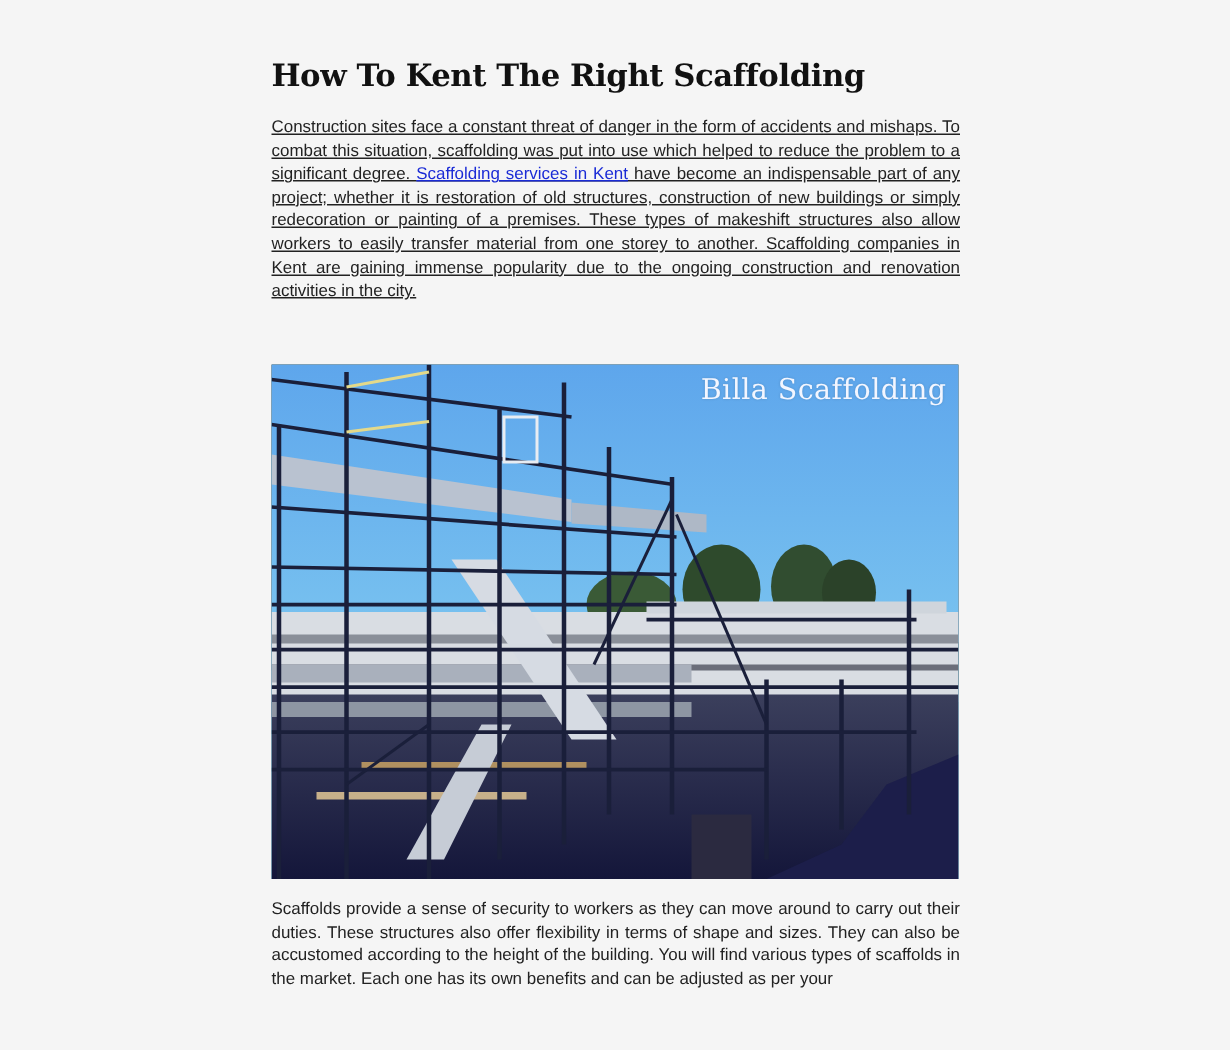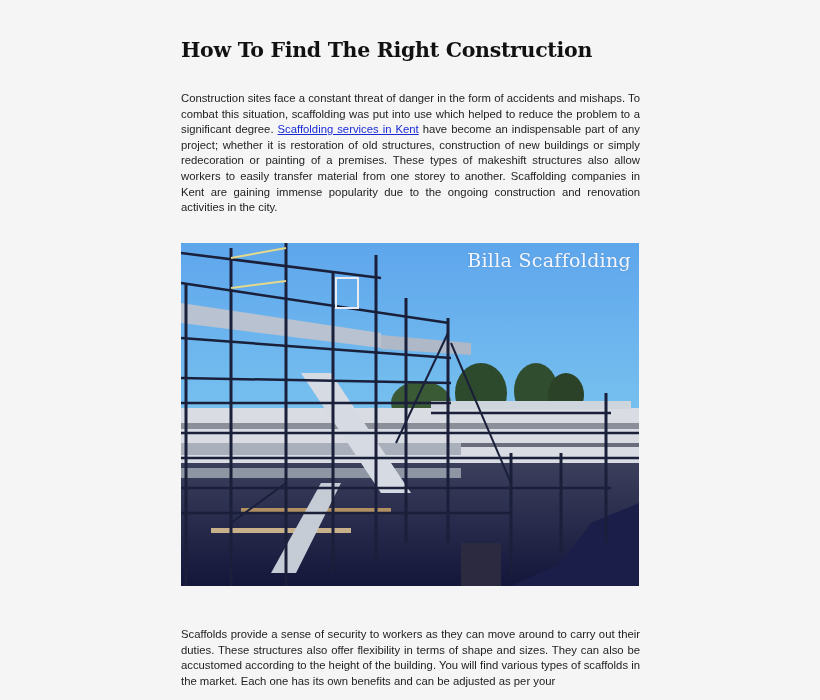--- a/index.html
+++ b/index.html
@@ -30,21 +30,22 @@
   }
   .para {
     font-family: "Liberation Sans", sans-serif;
     font-size: 11.3px;
     line-height: 15.6px;
     color: #222222;
     text-align: justify;
     margin: 0;
   }
   .para.first {
-    margin-top: 26px;
+    margin-top: 13px;
+    text-decoration: underline;
   }
   .para a {
     color: #1a2bd6;
     text-decoration: underline;
   }
   .photo {
     position: absolute;
     left: 181px;
     top: 243px;
     width: 458px;
@@ -64,29 +65,28 @@
     font-size: 19px;
     color: #f3f6ff;
     letter-spacing: 0.3px;
     text-shadow: 0 0 2px rgba(0,0,0,0.15);
   }
   .para2 {
     position: absolute;
     left: 181px;
     top: 599px;
     width: 459px;
-    margin-top: 28px;
   }
 </style>
 </head>
 <body>
 
 <div class="page">
   <h1 class="title">
-    <span>How To Find The Right Construction</span><br>
+    <span>How To Kent The Right Scaffolding</span><br>
   </h1>
   <p class="para first"><span>Construction sites face a constant threat of danger in the form of accidents and mishaps. To combat this situation, scaffolding was put into use which helped to reduce the problem to a significant degree. </span><a href="#">Scaffolding services in Kent</a><span> have become an indispensable part of any project; whether it is restoration of old structures, construction of new buildings or simply redecoration or painting of a premises. These types of makeshift structures also allow workers to easily transfer material from one storey to another. Scaffolding companies in Kent are gaining immense popularity due to the ongoing construction and renovation activities in the city.</span></p>
 </div>
 
 <div class="photo">
   <svg width="458" height="343" viewBox="0 0 458 343">
     <defs>
       <linearGradient id="sky" x1="0" y1="0" x2="0" y2="1">
         <stop offset="0" stop-color="#5ea6ec"></stop>
         <stop offset="0.6" stop-color="#7cc6f0"></stop>

